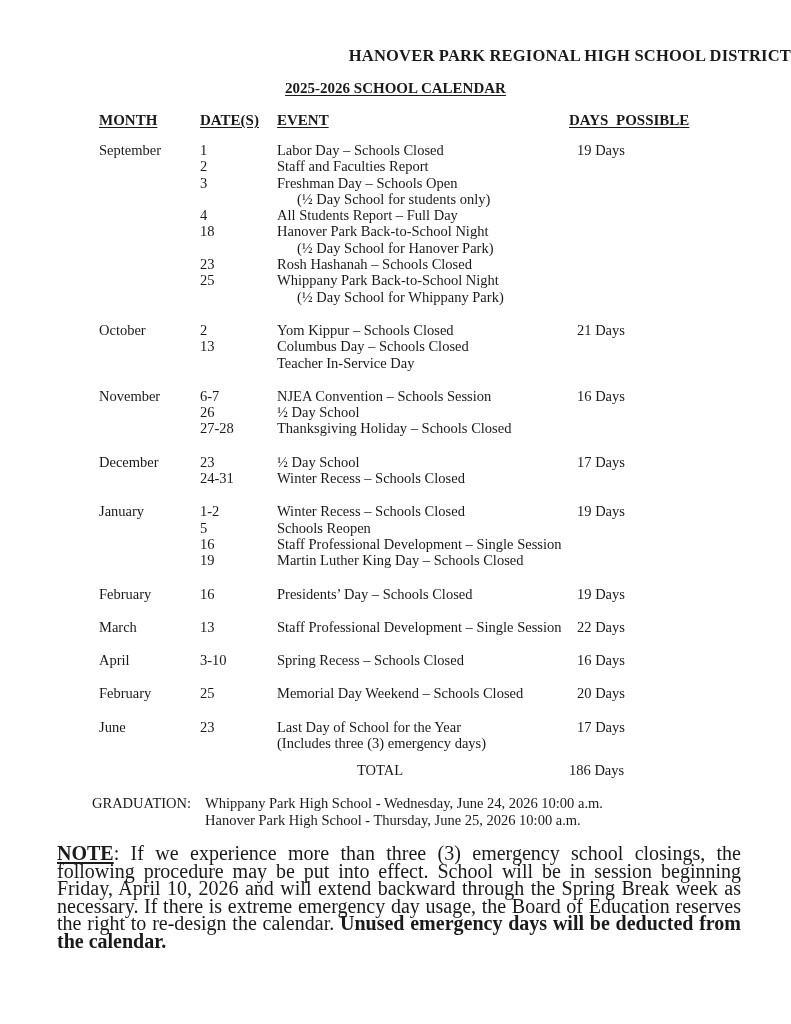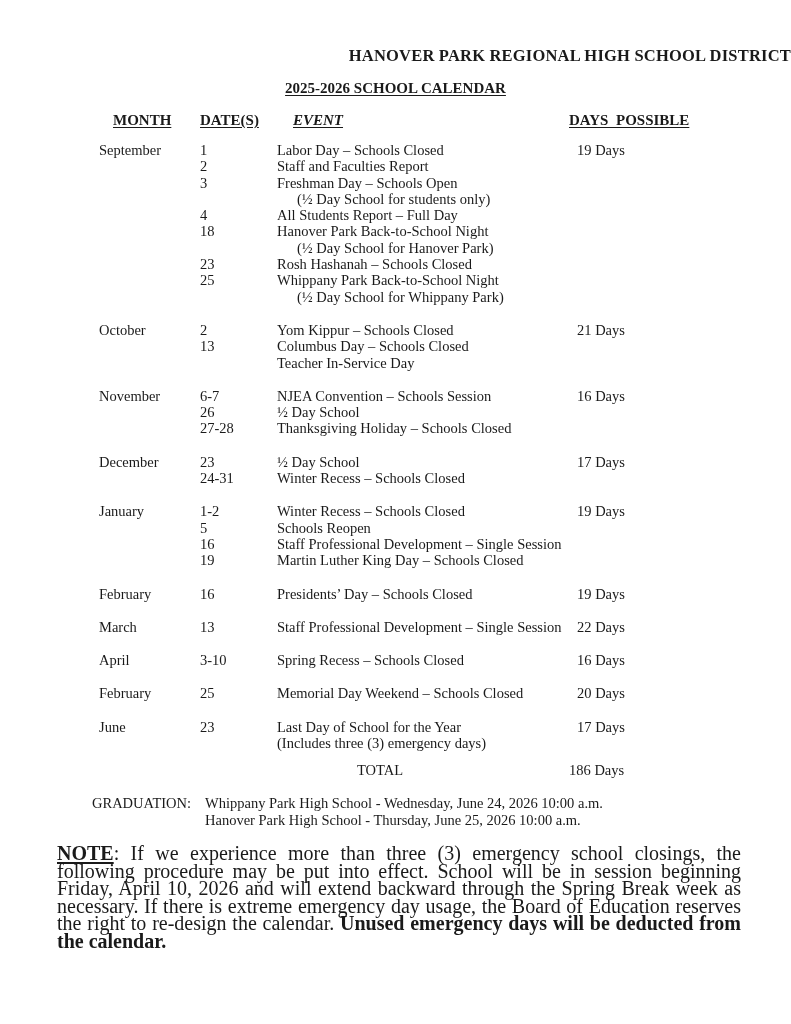--- a/index.html
+++ b/index.html
@@ -58,23 +58,23 @@
     height: 20px;
     font-size: 15px;
     font-weight: bold;
   }
   .col-headers .ch {
     position: absolute;
     text-decoration: underline;
     text-underline-offset: 2px;
     white-space: pre;
   }
-  .ch-month { left: 99px; margin-left: 14px; }
+  .ch-month { left: 99px; }
   .ch-dates { left: 200px; }
-  .ch-event { left: 293px; font-style: italic; }
+  .ch-event { left: 277px; }
   .ch-days  { left: 569px; }
 
   
   .calendar {
     position: absolute;
     top: 142px;
     left: 0;
     width: 791px;
   }
   .month-block {

